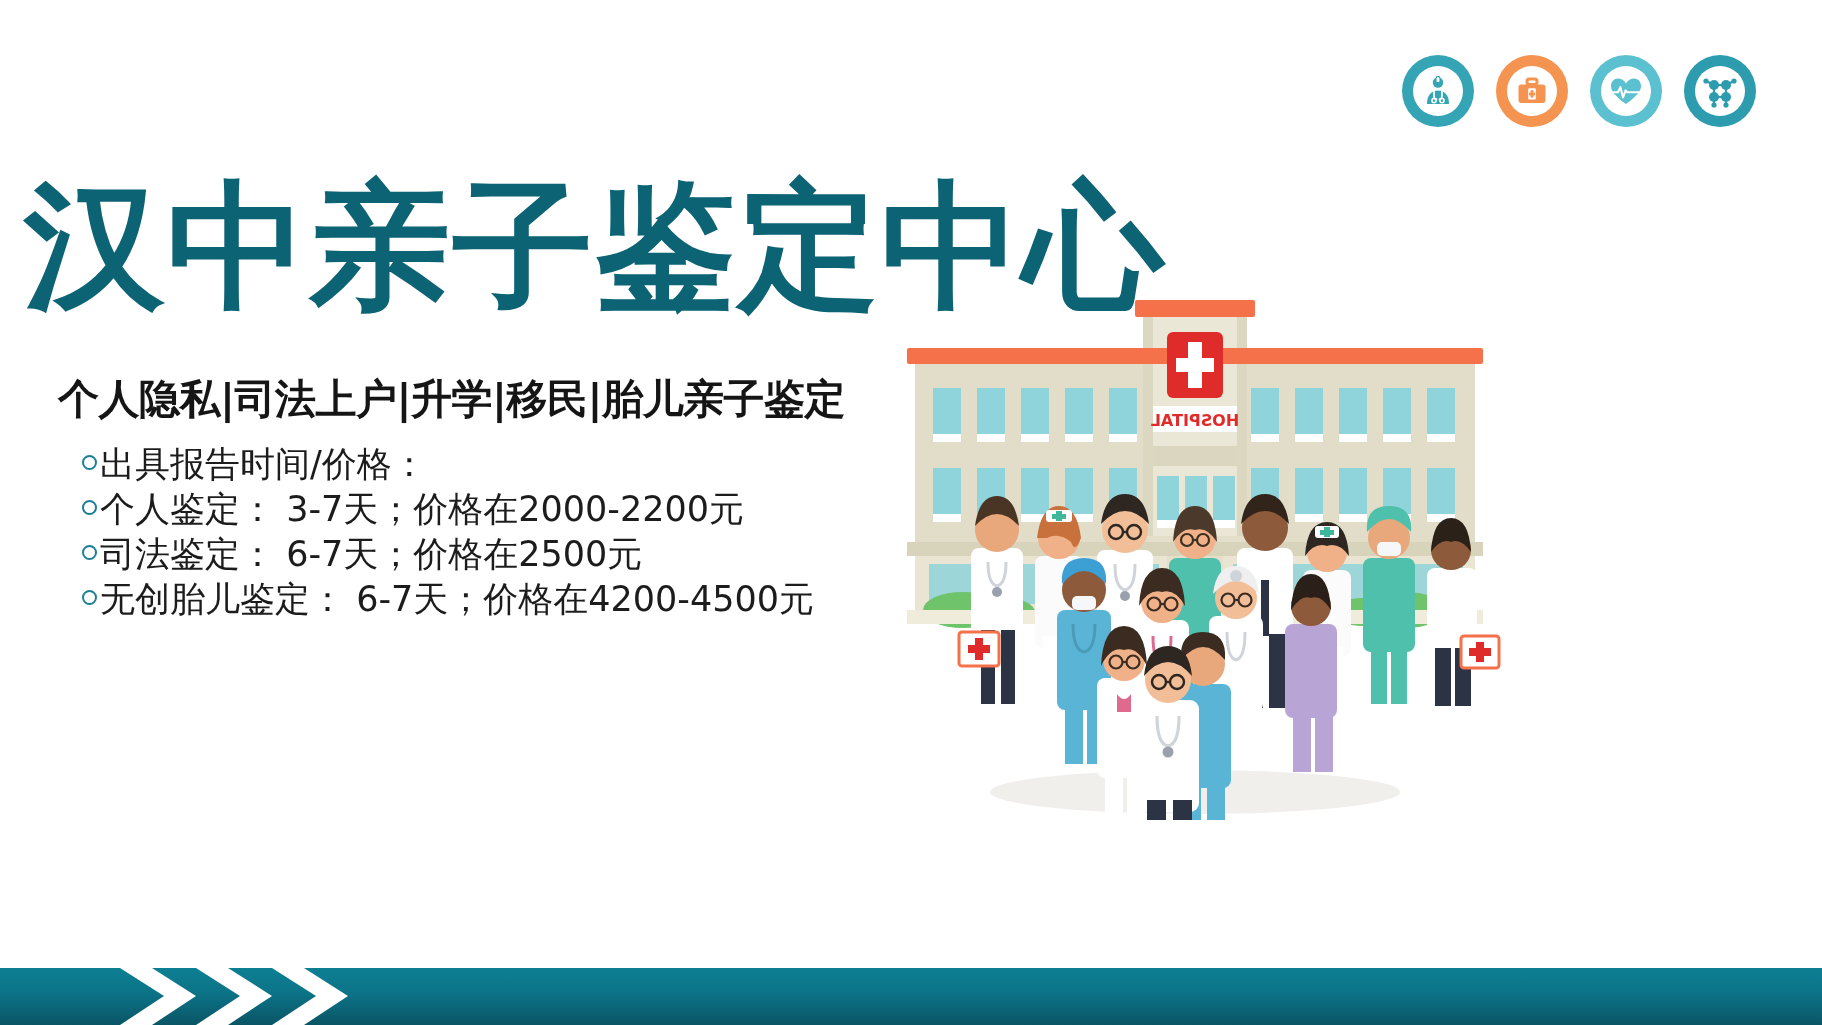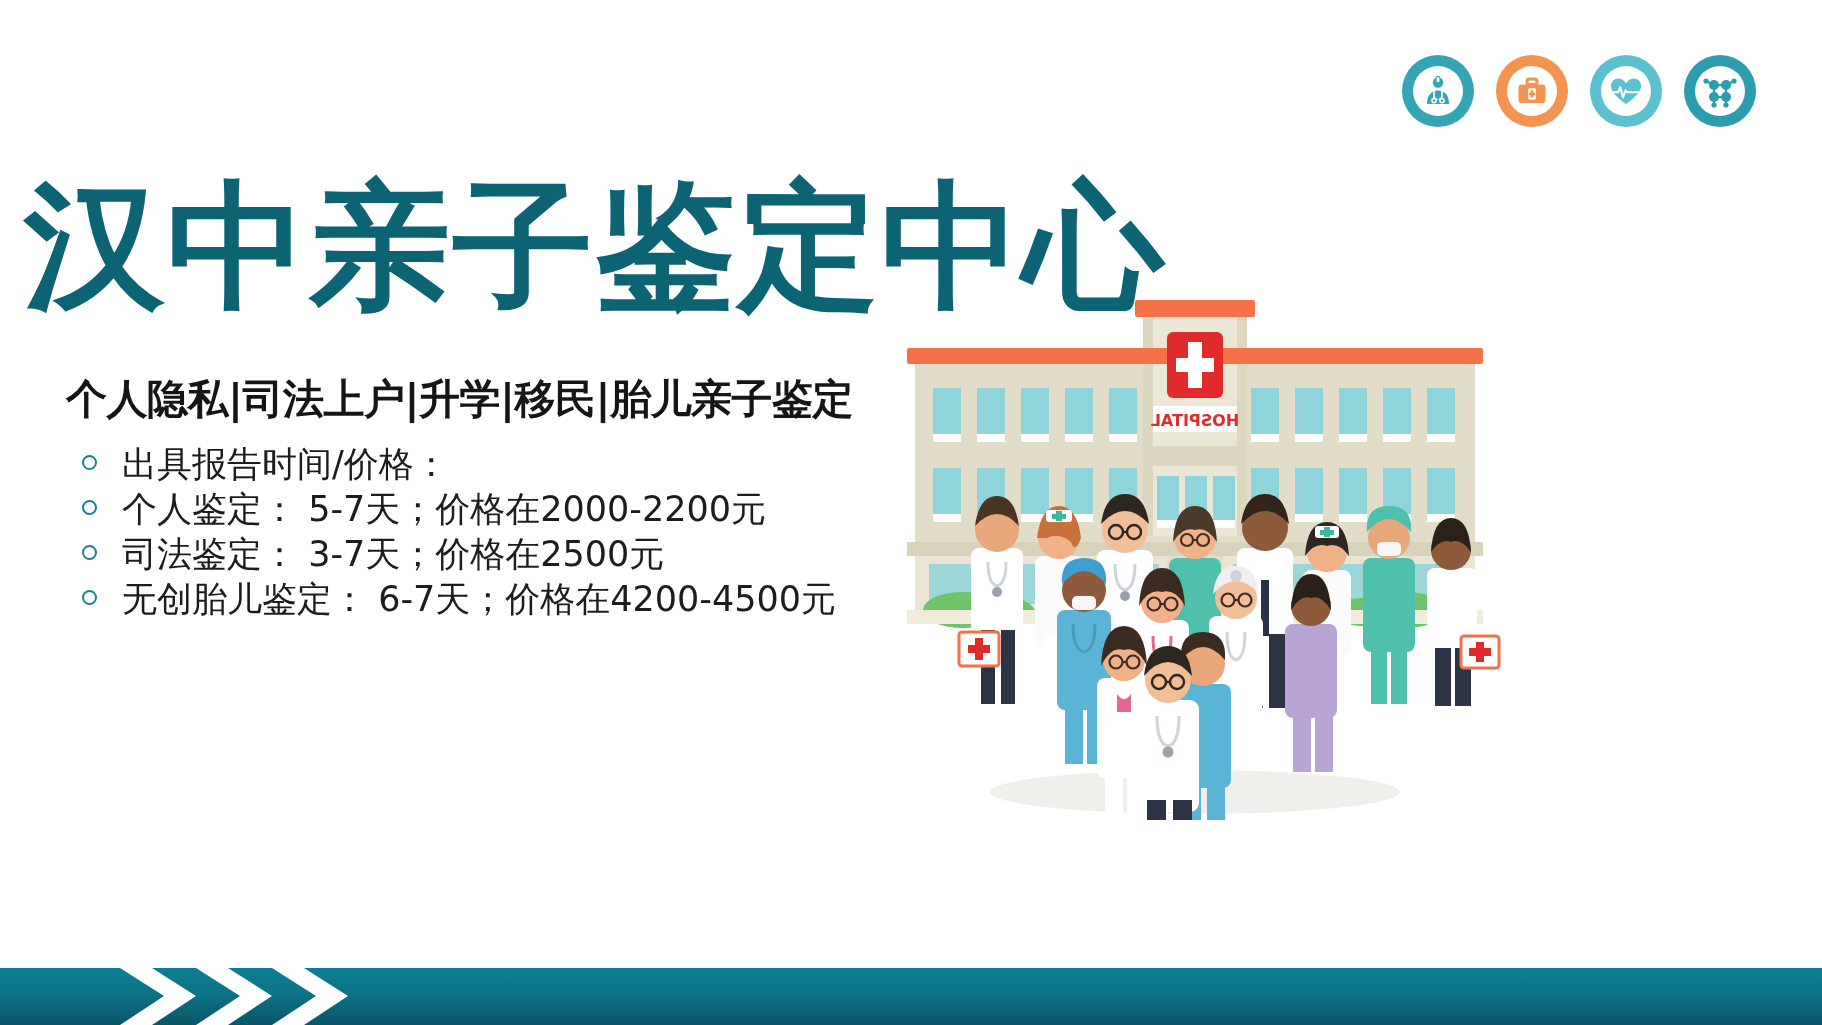--- a/index.html
+++ b/index.html
@@ -50,39 +50,39 @@
     letter-spacing: 2px;
     white-space: nowrap;
     font-family: "DejaVu Sans", "Liberation Sans", sans-serif;
     transform: scaleX(1.02);
     transform-origin: left top;
   }
 
   
   .subtitle {
     position: absolute;
-    left: 66px; top: 372px;
+    left: 58px; top: 372px;
     font-size: 41px;
     font-weight: bold;
     color: #151515;
     white-space: nowrap;
     font-family: "DejaVu Sans", "Liberation Sans", sans-serif;
     letter-spacing: -0.5px;
   }
 
   
   .bullets {
     position: absolute;
     left: 82px; top: 444px;
     list-style: none;
   }
   .bullets li {
     display: flex;
     align-items: baseline;
-    gap: 25px;
+    gap: 3px;
     margin-bottom: 5px;
     font-size: 35px;
     line-height: 40px;
     color: #1c1c1c;
     white-space: nowrap;
     font-family: "DejaVu Sans", "Liberation Sans", sans-serif;
   }
   .bullet-marker {
     flex: 0 0 auto;
     width: 15px; height: 15px;
@@ -477,25 +477,25 @@
 
   <div class="subtitle">个人隐私|司法上户|升学|移民|胎儿亲子鉴定</div>
 
   <ul class="bullets">
     <li>
       <span class="bullet-marker"></span>
       <span>出具报告时间/价格：</span>
     </li>
     <li>
       <span class="bullet-marker"></span>
-      <span>个人鉴定： 5-7天；价格在2000-2200元</span>
+      <span>个人鉴定： 3-7天；价格在2000-2200元</span>
     </li>
     <li>
       <span class="bullet-marker"></span>
-      <span>司法鉴定： 3-7天；价格在2500元</span>
+      <span>司法鉴定： 6-7天；价格在2500元</span>
     </li>
     <li>
       <span class="bullet-marker"></span>
       <span>无创胎儿鉴定： 6-7天；价格在4200-4500元</span>
     </li>
   </ul>
 
   <div class="bottom-bar"></div>
   <svg class="chevrons" viewBox="0 0 1822 57" preserveAspectRatio="none">
     <g fill="#ffffff">

